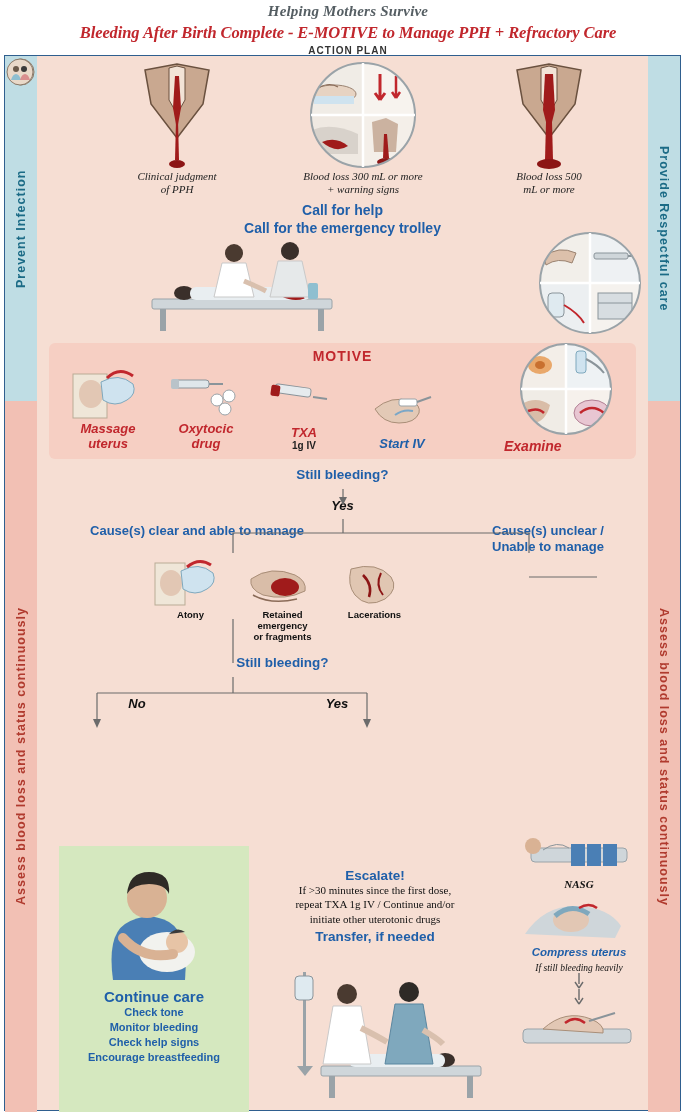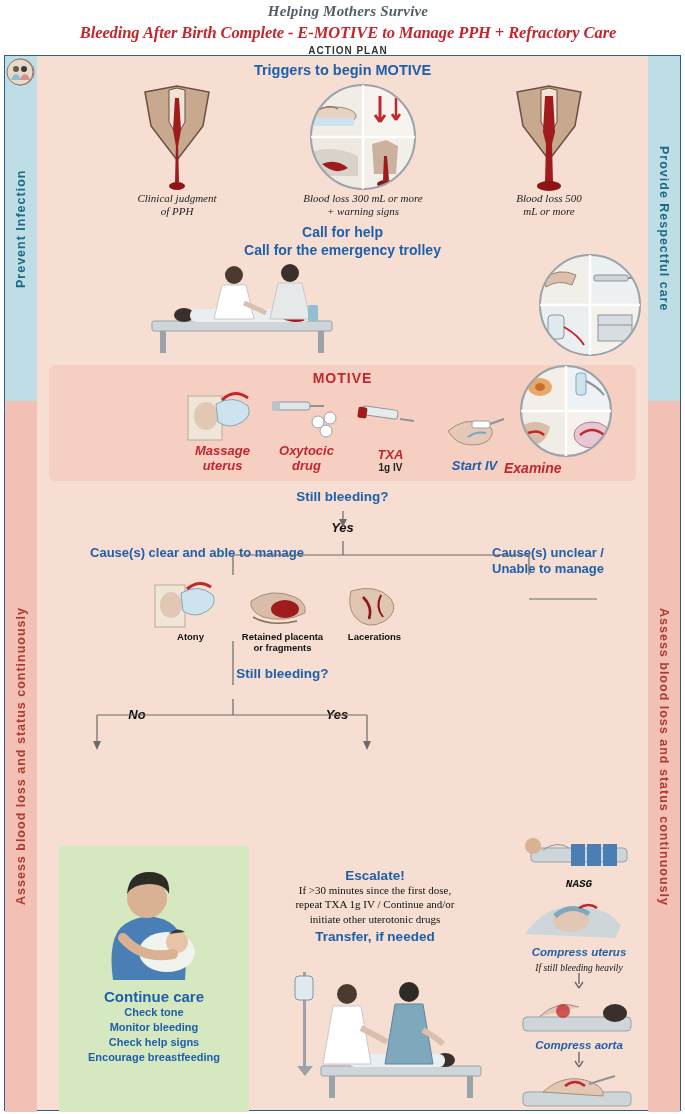--- a/index.html
+++ b/index.html
@@ -79,21 +79,21 @@
 
   .callhelp { text-align:center; margin-top:6px; }
   .callhelp div { color:#1f5fa9; font-weight:bold; font-size:14px; line-height:1.25; }
 
   
   .motive-box {
     margin:6px 12px 0 12px; background:#f6cfc3; border-radius:6px;
     padding:5px 8px 8px; position:relative;
   }
   .motive-title { text-align:center; color:#c1272d; font-weight:bold; font-size:14px; letter-spacing:1px; }
-  .motive-items { display:flex; align-items:flex-end; justify-content:center; gap:6px; padding-left:12px;}
+  .motive-items { display:flex; align-items:flex-end; justify-content:flex-start; gap:20px; padding-left:12px;}
   .m-item { width:78px; text-align:center; }
   .m-label { color:#c1272d; font-weight:bold; font-style:italic; font-size:13px; line-height:1.1; }
   .m-label.blue { color:#1f5fa9; }
   .m-sub { font-size:10px; font-weight:bold; color:#222; }
   .examine {
     position:absolute; right:8px; top:0; width:124px; text-align:left;
   }
   .examine .m-label { font-size:14px; }
 
   
@@ -114,21 +114,21 @@
   .greenbox .cc-list { text-align:center; color:#1f5fa9; font-size:11px; font-weight:bold; line-height:1.35; }
 
   .escalate { text-align:center; }
   .escalate .e-t { color:#1f5fa9; font-weight:bold; font-size:13.5px; }
   .escalate .e-b { font-family:"Liberation Serif", serif; font-size:11px; color:#111; line-height:1.3; }
   .escalate .e-tr { color:#1f5fa9; font-weight:bold; font-size:13.5px; margin-top:3px;}
 
   .rightcol { position:absolute; right:4px; top:770px; width:130px; text-align:center; }
   .rightcol .rc-lbl { color:#1f5fa9; font-weight:bold; font-style:italic; font-size:11.5px; line-height:1.15; }
   .rightcol .rc-note { font-family:"Liberation Serif", serif; font-style:italic; font-size:9.5px; color:#111; }
-  .nasg-lbl { font-family:Liberation Mono, monospace; font-style:italic; font-weight:bold; font-size:11px; color:#111;}
+  .nasg-lbl { font-family:Liberation Serif, serif; font-style:italic; font-weight:bold; font-size:11px; color:#111;}
 
   svg { display:block; }
   .abs { position:absolute; }
 </style>
 </head>
 <body>
 
 <div class="page">
 
   <div class="hdr">
@@ -166,21 +166,20 @@
         <path d="M14 22c1-4 3-6 5-6s4 2 5 6z" fill="#d98f8f"></path>
       </svg>
     </div>
 
     <div class="rail rail-right rail-bot">
       <span>Assess blood loss and status continuously</span>
     </div>
 
     <div class="content">
 
-      <h2 class="section">Triggers to begin MOTIVE</h2>
 
       <div class="triggers">
 
         <div class="trig-item">
           <svg class="art" width="96" height="110" viewBox="0 0 96 110">
             <path d="M16 10 L48 4 L80 10 L74 44 L48 78 L22 44 Z" fill="#c9a890" stroke="#6a513f" stroke-width="1.5"></path>
             <path d="M40 8 L48 6 L56 8 L56 40 L48 54 L40 40 Z" fill="#f2e3d6" stroke="#6a513f" stroke-width="1"></path>
             <path d="M46 16 L50 16 L52 48 L48 70 L44 48 Z" fill="#a01b1b"></path>
             <path d="M47 60 L49 60 L50 100 L46 100 Z" fill="#a01b1b"></path>
             <ellipse cx="48" cy="104" rx="8" ry="4" fill="#8c1515"></ellipse>
@@ -411,21 +410,21 @@
               <path d="M34 10 q12 -10 24 -2" stroke="#c1272d" stroke-width="3" fill="none"></path>
             </svg>
             <div class="cap">Atony</div>
           </div>
           <div class="cause">
             <svg class="art" width="76" height="52" viewBox="0 0 76 52">
               <path d="M6 22 q20 -14 44 -4 q12 6 10 16 q-20 10 -42 4 q-14 -6 -12 -16z" fill="#d9bda8" stroke="#a98e78"></path>
               <ellipse cx="40" cy="30" rx="14" ry="9" fill="#a01b1b"></ellipse>
               <path d="M8 38 q18 10 44 4" stroke="#8a6b58" stroke-width="1.5" fill="none"></path>
             </svg>
-            <div class="cap" style="white-space:pre-line;">Retained placenta
+            <div class="cap" style="white-space:pre-line;">Retained emergency
 or fragments</div>
           </div>
           <div class="cause">
             <svg class="art" width="76" height="52" viewBox="0 0 76 52">
               <path d="M14 12 q26 -8 40 8 q8 12 -6 22 q-18 10 -30 -4 q-8 -10 -4 -26z" fill="#e0c6b2" stroke="#a98e78"></path>
               <path d="M26 18 q10 10 6 22" stroke="#8c1515" stroke-width="2.5" fill="none"></path>
               <path d="M44 16 q-6 12 2 22" stroke="#8c1515" stroke-width="2" fill="none"></path>
             </svg>
             <div class="cap">Lacerations</div>
           </div>
@@ -511,29 +510,20 @@
           </svg>
           <div class="rc-lbl">Compress uterus</div>
         </div>
 
         <div class="rc-note" style="margin-top:4px;">If still bleeding heavily</div>
 
         <svg class="art" width="14" height="16" viewBox="0 0 14 16">
           <path d="M7 0 L7 11 M7 15 L3 9 M7 15 L11 9" stroke="#6b6b6b" stroke-width="1.4" fill="none"></path>
         </svg>
 
-        <div>
-          <svg class="art" width="120" height="50" viewBox="0 0 120 50">
-            <rect x="4" y="28" width="108" height="14" rx="4" fill="#cfd6da" stroke="#9aa3a8"></rect>
-            <ellipse cx="96" cy="24" rx="12" ry="9" fill="#3a2f2a"></ellipse>
-            <path d="M20 28 q18 -18 40 -10" fill="#e2c7b4" stroke="#a98e78"></path>
-            <circle cx="44" cy="22" r="7" fill="#c1272d" opacity="0.75"></circle>
-          </svg>
-          <div class="rc-lbl">Compress aorta</div>
-        </div>
 
         <svg class="art" width="14" height="16" viewBox="0 0 14 16">
           <path d="M7 0 L7 11 M7 15 L3 9 M7 15 L11 9" stroke="#6b6b6b" stroke-width="1.4" fill="none"></path>
         </svg>
 
         <div>
           <svg class="art" width="120" height="48" viewBox="0 0 120 48">
             <rect x="4" y="24" width="108" height="14" rx="4" fill="#cfd6da" stroke="#9aa3a8"></rect>
             <path d="M24 24 q22 -20 48 -10 q14 6 12 14z" fill="#e2c7b4" stroke="#a98e78"></path>
             <path d="M46 18 q10 -8 20 0" stroke="#c1272d" stroke-width="2.5" fill="none"></path>

